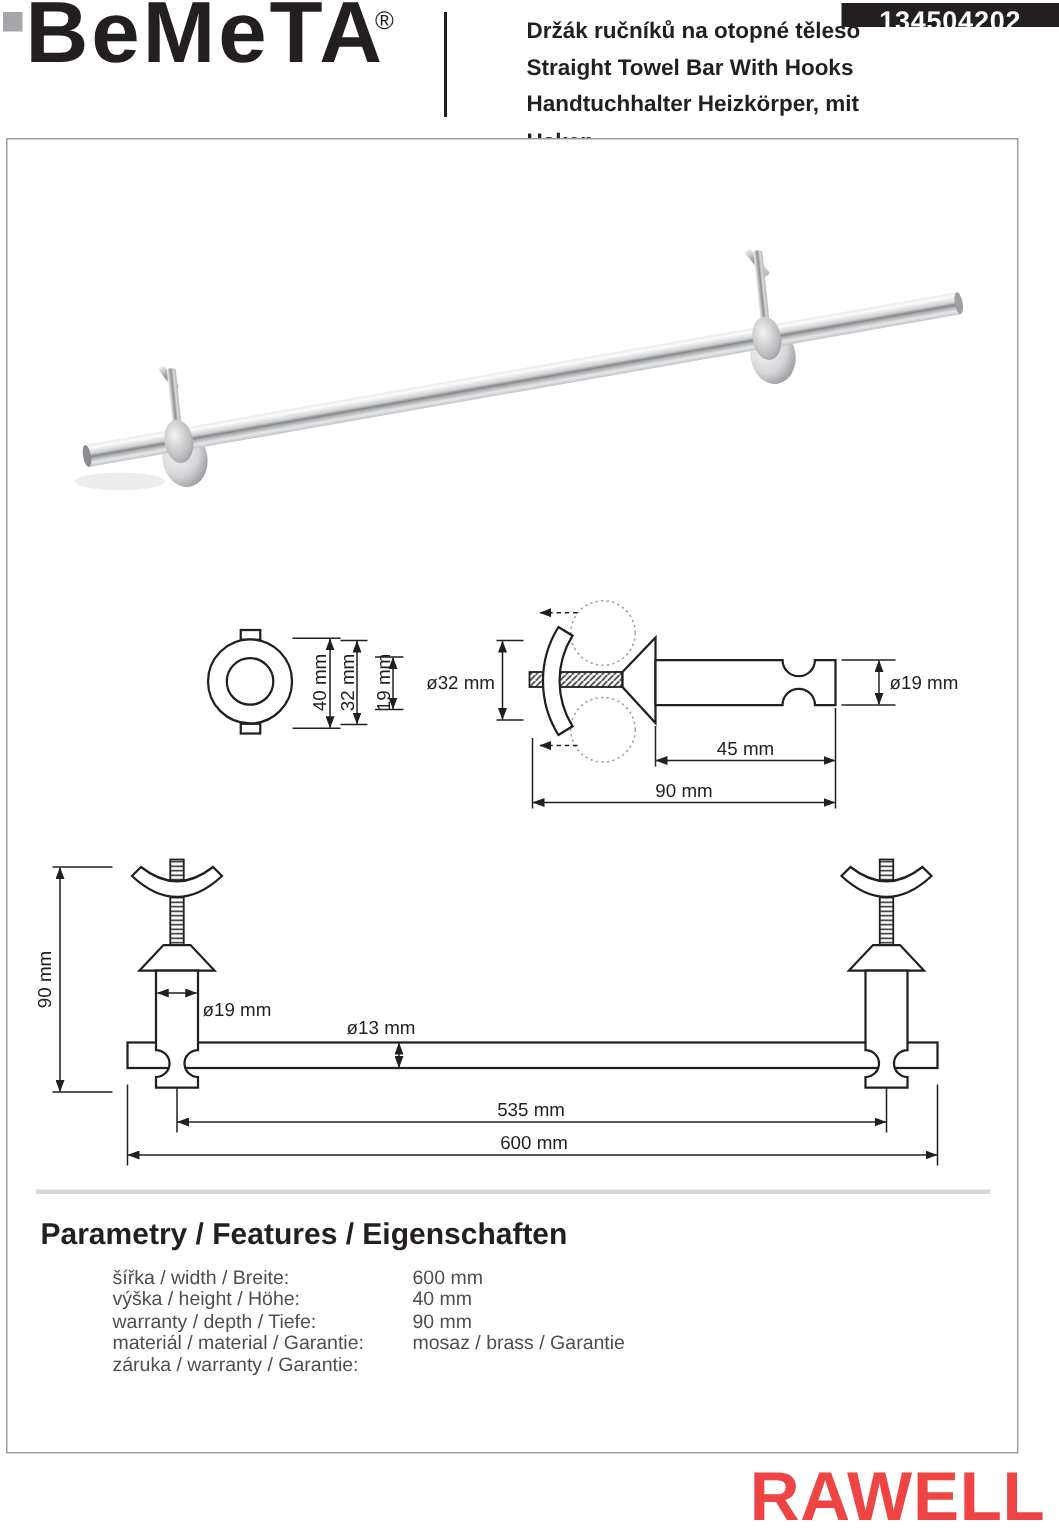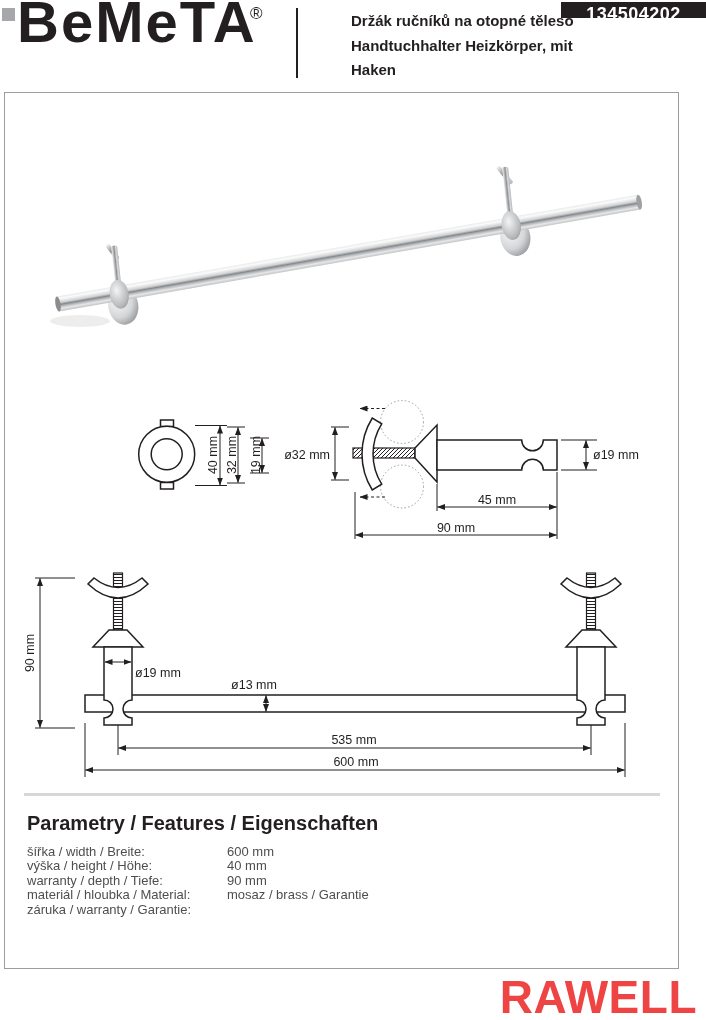--- a/index.html
+++ b/index.html
@@ -26,40 +26,41 @@
   .photo-svg{position:absolute;left:5px;top:93px;}
   .drawings-svg{position:absolute;left:5px;top:378px;}
   .separator{position:absolute;left:24px;top:793px;width:636px;height:3px;background:#d6d7d8;}
 
   
   .params-heading{position:absolute;left:27px;top:812px;font-size:20px;font-weight:bold;
                   color:#231f20;line-height:1.1;}
   .params-rows{position:absolute;left:27px;top:845px;width:420px;color:#4d4e50;
                font-size:13px;line-height:14.4px;}
   .param-row{display:flex;}
-  .param-label{width:200px;}
+  .param-label{width:200px;margin-left:48px;}
   .param-value{flex:1;}
 
   
   .brand{position:absolute;right:9px;top:974px;font-size:46px;font-weight:bold;
          color:#ef4444;letter-spacing:0.5px;line-height:1;}
 
   svg text{font-family:"Liberation Sans", sans-serif;fill:#231f20;}
 </style>
 </head>
 <body>
 
 <div id="page">
 
   <div class="logo-square"></div>
   <div class="logo-text">BeMeTA</div>
   <div class="logo-reg">®</div>
   <div class="header-divider"></div>
   <div class="titles">
     <div>Držák ručníků na otopné těleso</div>
+    <div>Straight Towel Bar With Hooks</div>
     <div>Handtuchhalter Heizkörper, mit Haken</div>
   </div>
   <div class="code-badge">134504202</div>
 
   <div class="content-box"></div>
 
   <svg class="photo-svg" width="672" height="285" viewBox="0 0 672 285">
     <defs>
       <linearGradient id="chromeV" x1="0" y1="0" x2="0" y2="1">
         <stop offset="0" stop-color="#e9eaeb"></stop>
@@ -215,21 +216,21 @@
     </div>
     <div class="param-row">
       <span class="param-label">výška / height / Höhe:</span>
       <span class="param-value">40 mm</span>
     </div>
     <div class="param-row">
       <span class="param-label">warranty / depth / Tiefe:</span>
       <span class="param-value">90 mm</span>
     </div>
     <div class="param-row">
-      <span class="param-label">materiál / hloubka / Material:</span>
+      <span class="param-label">materiál / material / Garantie:</span>
       <span class="param-value">mosaz / brass / Garantie</span>
     </div>
     <div class="param-row">
       <span class="param-label">záruka / warranty / Garantie:</span>
     </div>
   </div>
 
   <div class="brand">RAWELL</div>
 </div>
 

